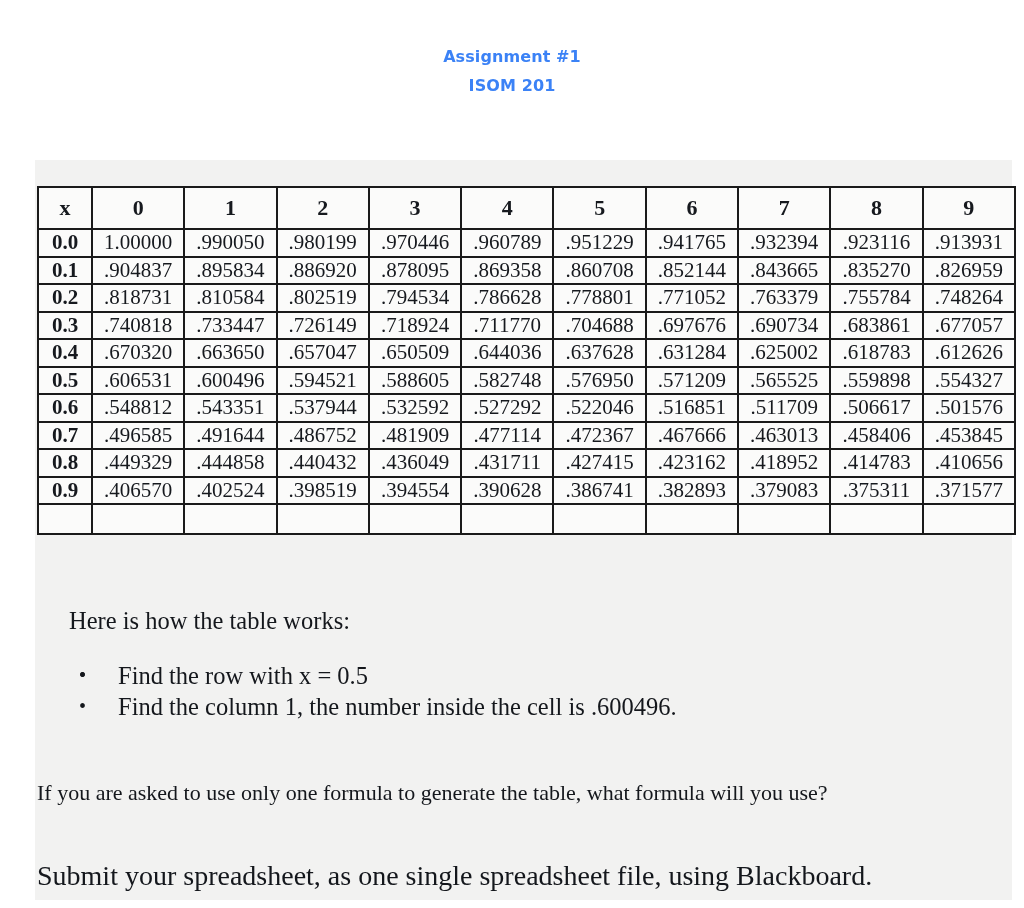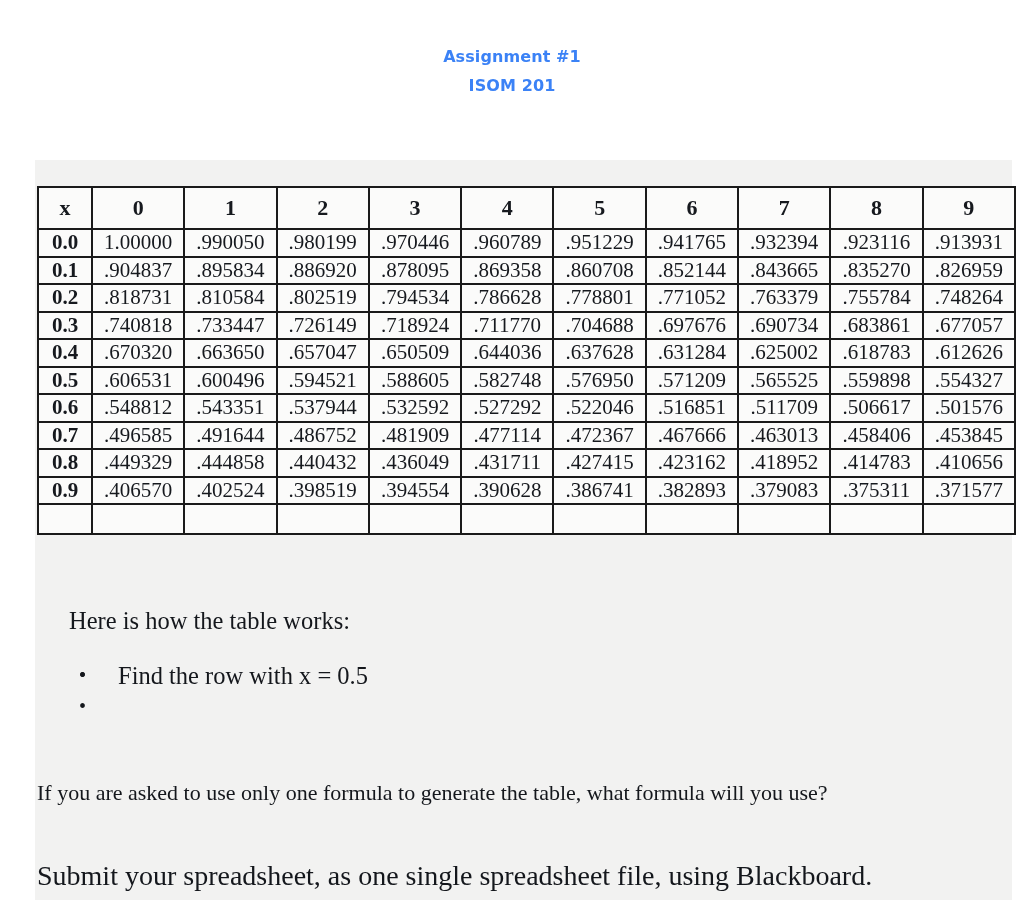--- a/index.html
+++ b/index.html
@@ -348,19 +348,20 @@
   <ul id="bullet-list">
     <li>
       <span class="bullet-dot">•</span>
     </li>
     <li>
       <span class="bullet-dot">•</span>
       <span>Find the row with x = 0.5</span>
     </li>
     <li>
       <span class="bullet-dot">•</span>
+      <span>Find the column 1, the number inside the cell is .600496.</span>
     </li>
   </ul>
 
   <div id="question-line">If you are asked to use only one formula to generate the table, what formula will you use?</div>
   <div id="submit-line">Submit your spreadsheet, as one single spreadsheet file, using Blackboard.</div>
 
 </div>
 
 </body></html>

